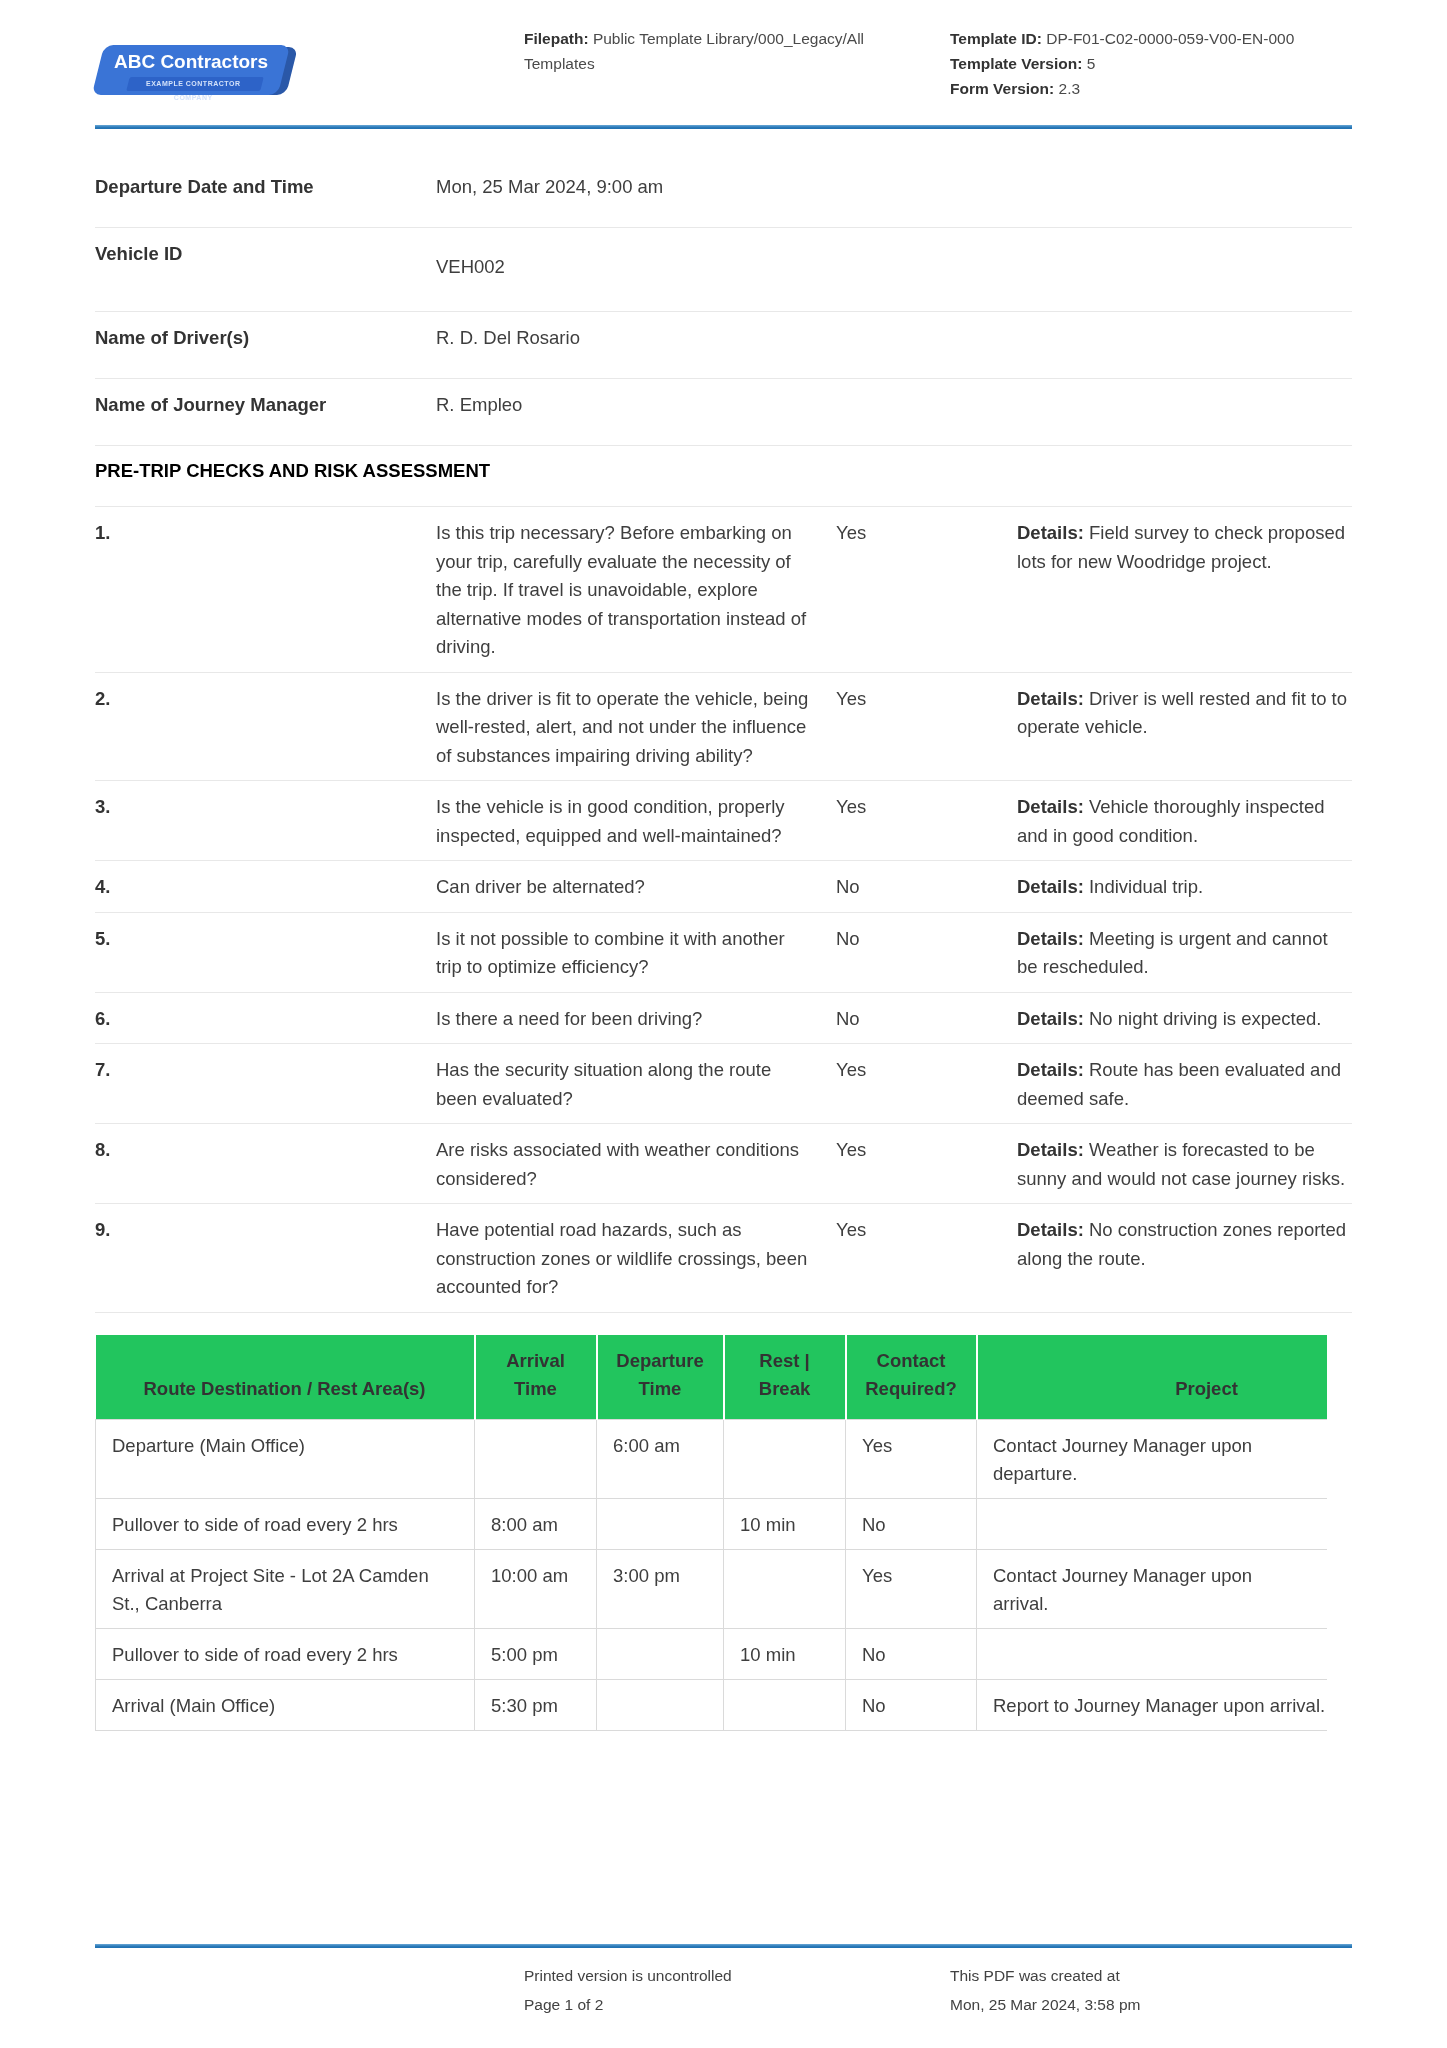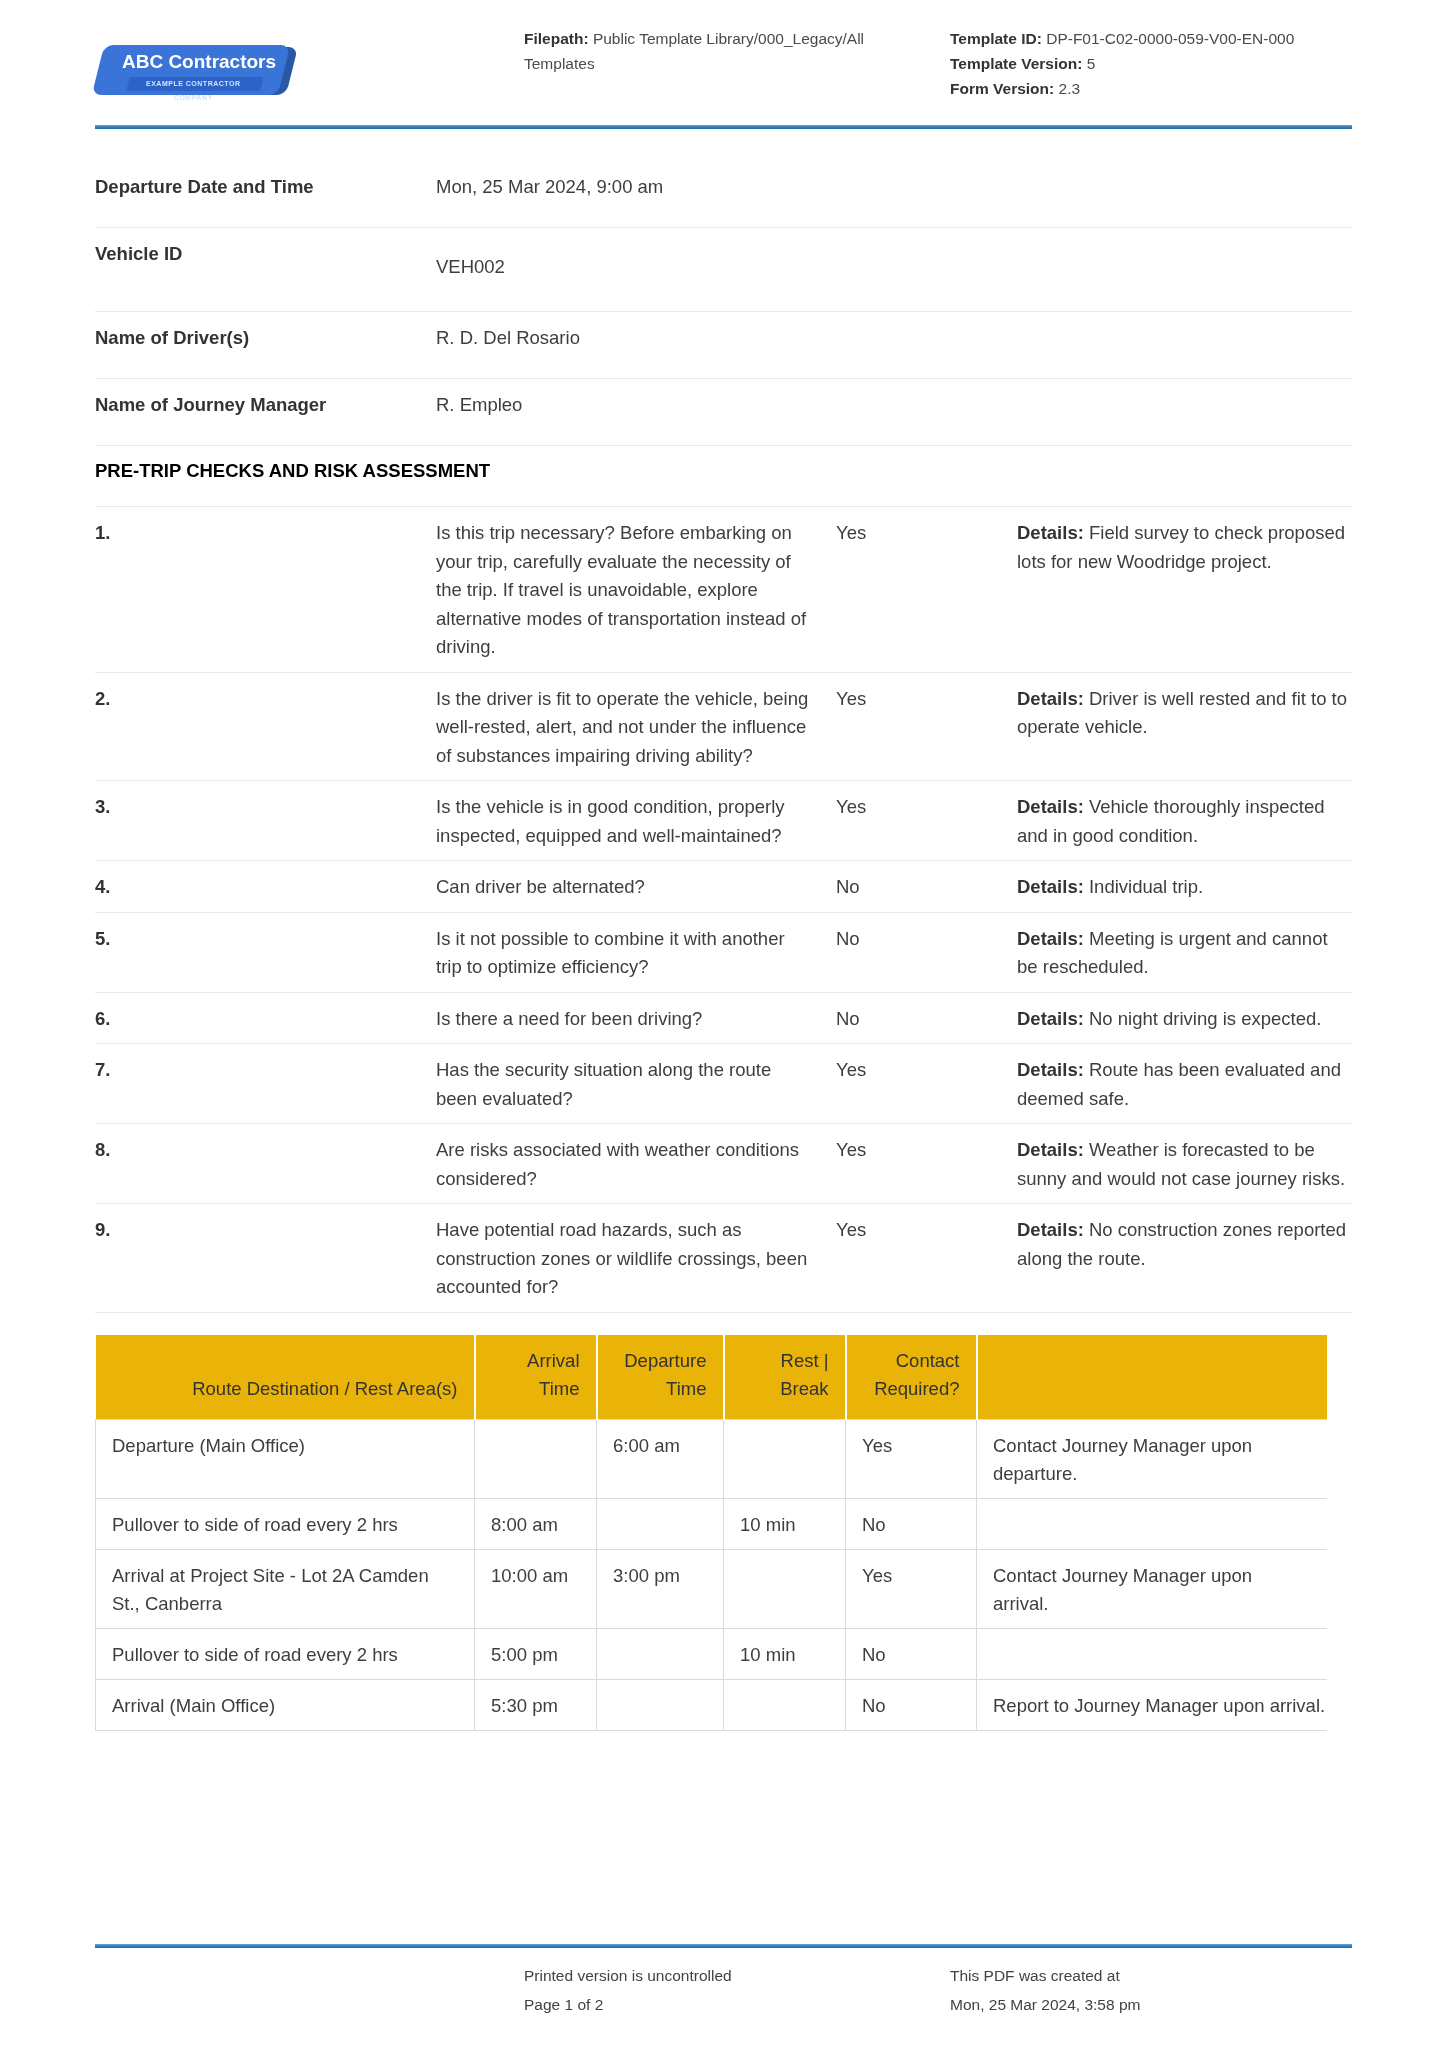--- a/index.html
+++ b/index.html
@@ -14,21 +14,21 @@
   .hdr-block { position:absolute; top:26px; font-size:15.5px; line-height:25px; color:#4a4a4a; }
   .hdr-filepath { left:429px; width:405px; }
   .hdr-meta { left:855px; width:410px; }
 
   
   .logo { position:absolute; left:3px; top:45px; width:194px; height:52px; }
   .logo-back { position:absolute; left:14px; top:2px; width:180px; height:48px;
                background:#2a58a8; transform:skewX(-14deg); border-radius:9px; }
   .logo-main { position:absolute; left:0; top:0; width:186px; height:50px;
                background:#3a74d6; transform:skewX(-14deg); border-radius:9px; }
-  .logo-title { position:absolute; left:8px; top:6px; width:186px; text-align:center;
+  .logo-title { position:absolute; left:0; top:6px; width:186px; text-align:center;
                 color:#ffffff; font-weight:bold; font-size:19px; }
   .logo-sub { position:absolute; left:30px; bottom:6px; width:134px; height:14px;
               background:#2d63c8; transform:skewX(-14deg); border-radius:2px;
               text-align:center; line-height:14px; }
   .logo-sub span { display:inline-block; transform:skewX(14deg); color:#d4e2fa;
                    font-size:7px; font-weight:bold; letter-spacing:0.5px; }
 
   .blue-line { height:4px; background:linear-gradient(to bottom,#6aa8d6 0%,#2b7ab9 55%,#1f6fb0 100%); }
 
   
@@ -51,22 +51,22 @@
   .item { display:flex; padding:12px 0 10px; border-bottom:1px solid #e8e8e8;
           font-size:18.5px; line-height:28.5px; }
   .i-num { width:341px; font-weight:bold; color:#333333; }
   .i-q { width:400px; padding-right:22px; }
   .i-a { width:181px; }
   .i-d { flex:1; }
 
   
   .table-wrap { margin-top:22px; width:1232px; overflow:hidden; }
   table.route { border-collapse:collapse; table-layout:fixed; width:1340px; font-size:18.5px; }
-  table.route th { background:#eab308; vertical-align:bottom; text-align:right;
-                   font-weight:normal; color:#333333; padding:12px 16px 16px;
+  table.route th { background:#22c55e; vertical-align:bottom; text-align:center;
+                   font-weight:bold; color:#333333; padding:12px 16px 16px;
                    border-left:2px solid #ffffff; line-height:28px; }
   table.route th:first-child { border-left:none; }
   table.route td { border:1px solid #dadada; vertical-align:top;
                    padding:12px 16px 10px; line-height:28px; color:#3e3e3e; }
   td.comments { white-space:pre-line; }
 
   
   .footer { position:absolute; left:95px; right:95px; top:1944px; }
   .f-cols { position:relative; margin-top:14px; font-size:15.5px; line-height:28.5px; color:#424242; }
   .f-left { margin-left:429px; }

